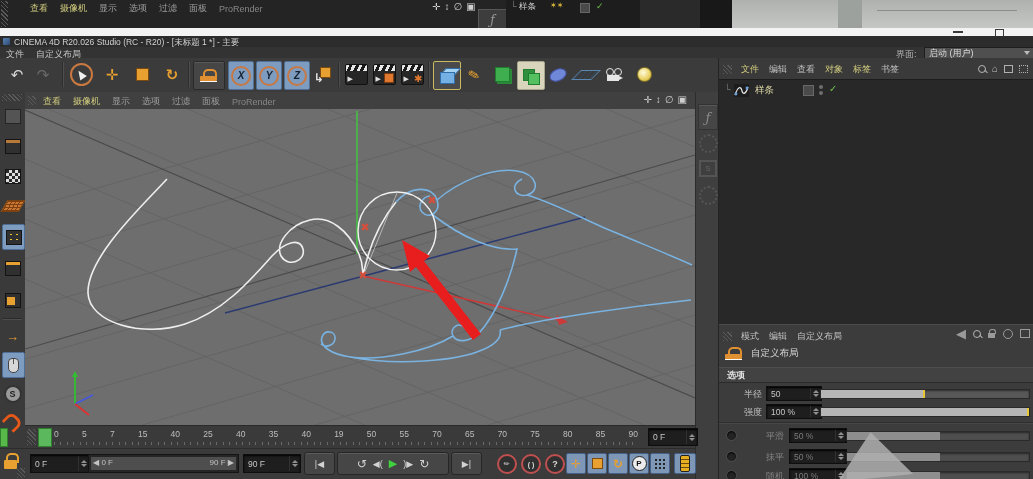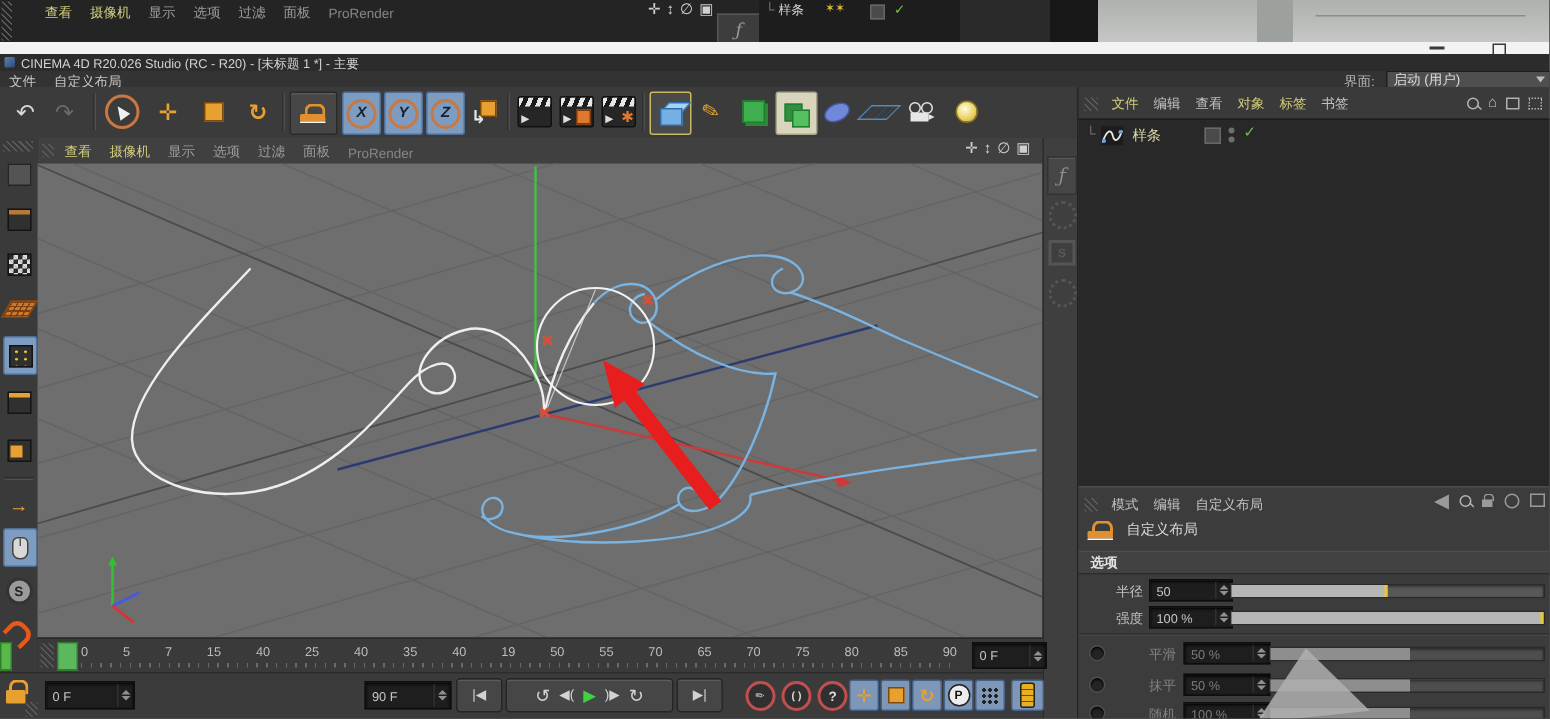--- a/index.html
+++ b/index.html
@@ -437,20 +437,25 @@
     <div class="abs" style="left:0;top:-21px;width:6px;height:17px;background:#58b84a;border:1px solid #2f7f2f;"></div>
     <span class="abs lockicon" style="left:3px;top:4px;"><i class="sh"></i><i class="bd"></i></span>
     <div class="abs hatch" style="left:17px;top:19px;width:8px;height:10px;"></div>
     <div class="vbox" style="left:30px;top:5px;width:54px;height:17px;">
       <span>0 F</span>
       <span class="spin">
           <i class="up"></i>
           <i class="dn"></i>
         </span>
     </div>
+    <div class="abs" style="left:88px;top:5px;width:149px;height:17px;background:#252525;border:1px solid #141414;">
+      <div class="abs" style="left:2px;top:2px;right:2px;bottom:2px;background:#4e4e4e;"></div>
+      <span class="abs" style="left:4px;top:3px;color:#c4c4c4;font-size:8px;"><i style="font-style:normal;">◀</i> <i style="font-style:normal;">0 F</i></span>
+      <span class="abs" style="right:4px;top:3px;color:#c4c4c4;font-size:8px;"><i style="font-style:normal;">90 F</i> <i style="font-style:normal;">▶</i></span>
+    </div>
     <div class="vbox" style="left:243px;top:5px;width:52px;height:17px;">
       <span>90 F</span>
       <span class="spin">
           <i class="up"></i>
           <i class="dn"></i>
         </span>
     </div>
     <div class="xbtn" style="left:304px;width:29px;">
         <span>|◀</span>
       </div>

